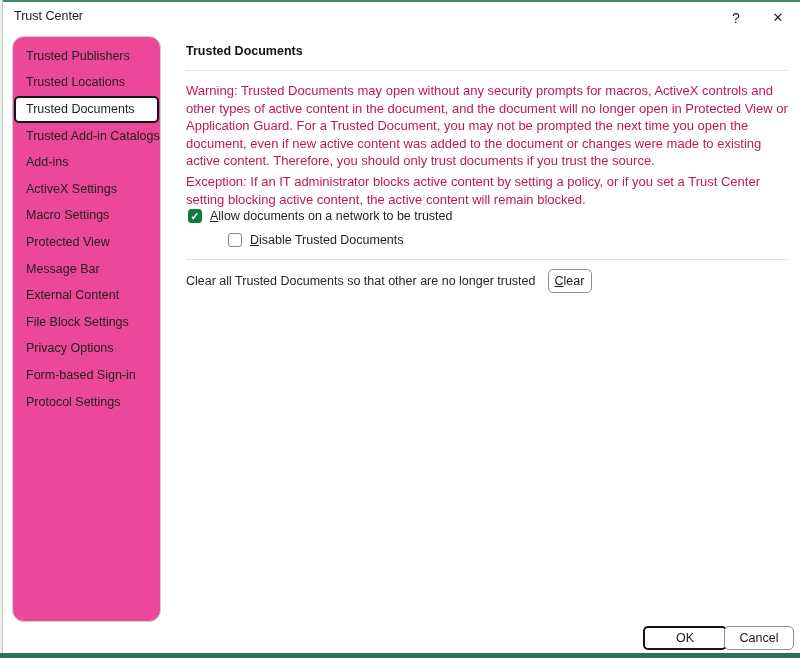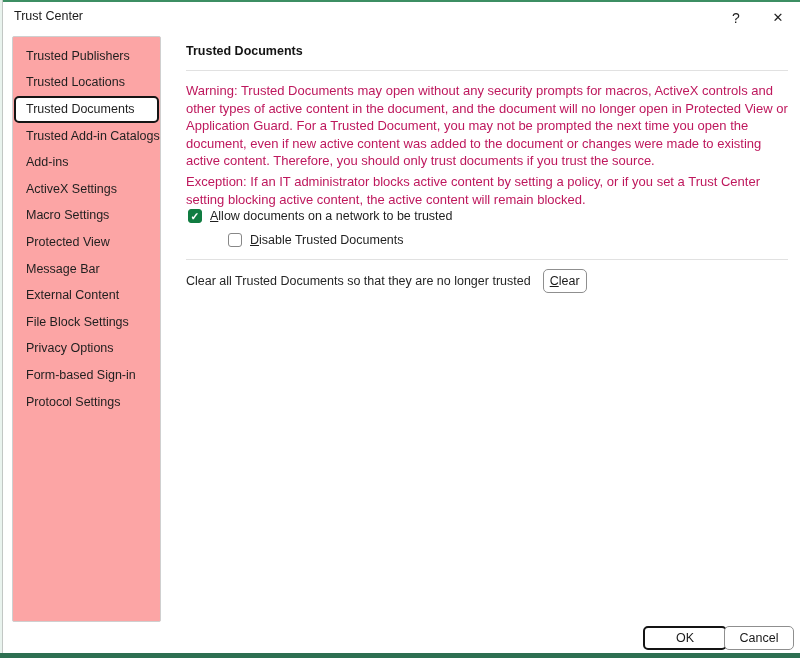--- a/index.html
+++ b/index.html
@@ -23,21 +23,21 @@
     position: absolute; top: 5px; width: 28px; height: 25px;
     display: flex; align-items: center; justify-content: center;
     font-size: 14px; color: #222; cursor: default; background: transparent; border: none;
   }
   .help-btn  { left: 722px; }
   .close-btn { left: 764px; font-size: 13px; }
 
   
   .sidebar {
     position: absolute; left: 12px; top: 36px; width: 149px; height: 586px;
-    background: #fca5a5; border: 1px solid #cfcfcf; border-radius: 2px;
+    background: #ec4899; border: 1px solid #cfcfcf; border-radius: 12px;
     padding-top: 6px; overflow: hidden;
   }
   .side-item {
     height: 26.6px; line-height: 23px; padding-left: 10px; margin: 0 1px;
     font-size: 12.5px; color: #1f1f1f; border: 2px solid transparent; border-radius: 5px;
     display: flex; align-items: center; white-space: nowrap;
   }
   .side-item.selected { background: #ffffff; border-color: #141414; }
 
   
@@ -143,20 +143,20 @@
 </div>
 
 <div class="cb-row cb-row2">
   <span class="cb-box"></span>
   <span class="cb-label"><span class="accel">D</span><span>isable Trusted Documents</span></span>
 </div>
 
 <div class="sep sep2"></div>
 
 <div class="clear-row">
-  <span class="clear-text">Clear all Trusted Documents so that they are no longer trusted</span>
+  <span class="clear-text">Clear all Trusted Documents so that other are no longer trusted</span>
   <button class="btn clear-btn">
       <span><span class="accel">C</span><span>lear</span></span>
     </button>
 </div>
 
 <button class="btn ok-btn">OK</button>
 <button class="btn cancel-btn">Cancel</button>
 
 </body></html>

